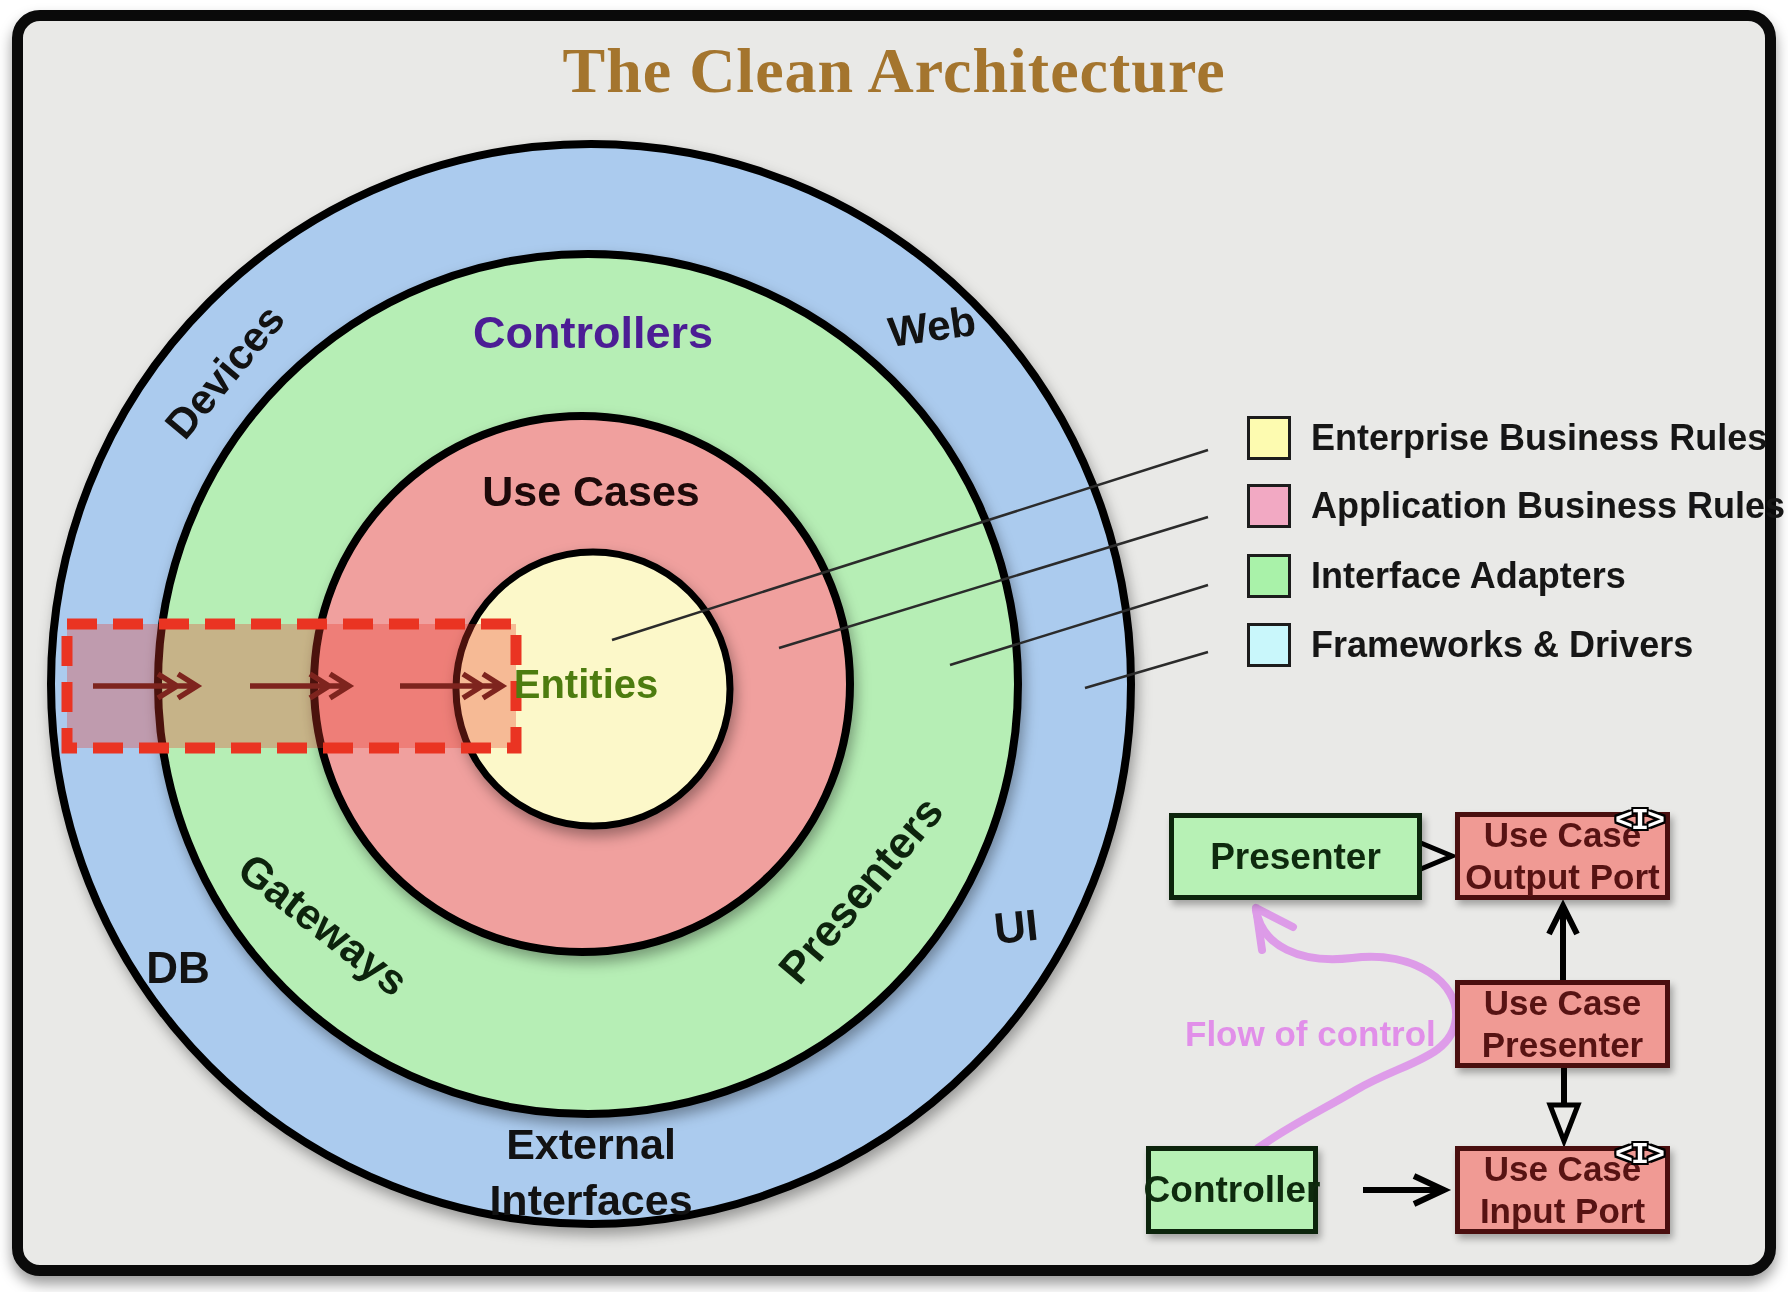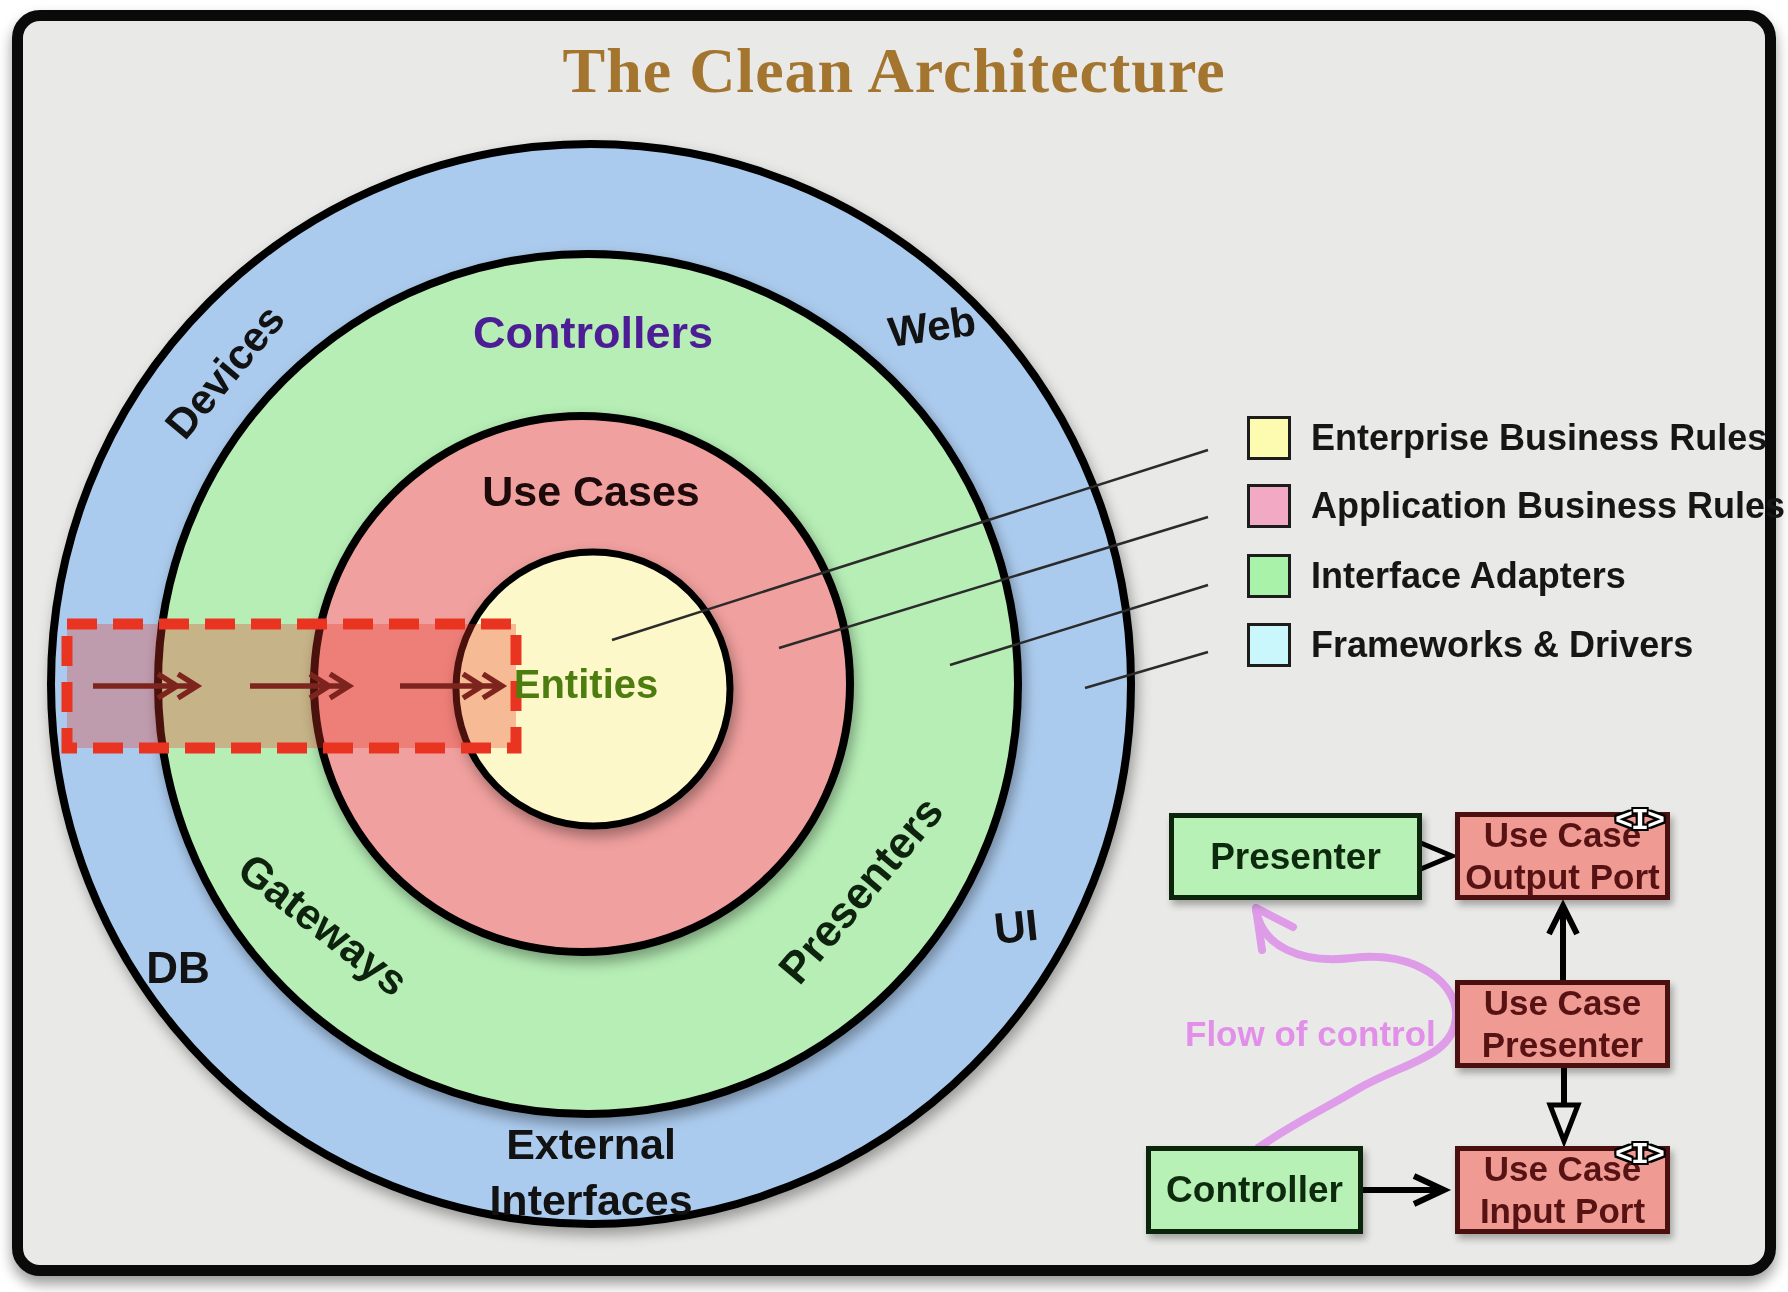--- a/index.html
+++ b/index.html
@@ -29,21 +29,21 @@
   .legend-swatch{width:44px;height:44px;border:3px solid #1c1c1c;box-sizing:border-box;flex:0 0 auto;}
   .legend-label{font-size:36px;font-weight:bold;color:#161616;white-space:nowrap;}
   .fbox{position:absolute;box-sizing:border-box;display:flex;flex-direction:column;
         align-items:center;justify-content:center;font-weight:bold;text-align:center;
         box-shadow:3px 5px 7px rgba(0,0,0,0.3);}
   .fbox.green{background:#b7f1b5;border:5px solid #0c240c;color:#0e2a0e;font-size:37px;}
   .fbox.pink{background:#f09a94;border:5px solid #4a0f0f;color:#571313;font-size:35px;line-height:42px;}
   .box-presenter{left:1146px;top:813px;width:253px;height:87px;margin-left:23px;}
   .box-output{left:1455px;top:812px;width:215px;height:88px;}
   .box-interactor{left:1455px;top:980px;width:215px;height:88px;}
-  .box-controller{left:1146px;top:1146px;width:217px;height:88px;}
+  .box-controller{left:1146px;top:1146px;width:172px;height:88px;}
   .box-input{left:1455px;top:1146px;width:215px;height:88px;}
   .imarker{position:absolute;top:-17px;right:2px;font-family:"Liberation Mono",monospace;
         font-weight:bold;font-size:30px;color:#ffffff;letter-spacing:-2px;
         text-shadow:-2px -2px 0 #000,2px -2px 0 #000,-2px 2px 0 #000,2px 2px 0 #000,
                     0 -2px 0 #000,0 2px 0 #000,-2px 0 0 #000,2px 0 0 #000;}
   .flow-label{position:absolute;left:1185px;top:1014px;font-size:35px;font-weight:bold;
         color:#e18fe9;white-space:nowrap;}
 </style>
 </head>
 <body>

